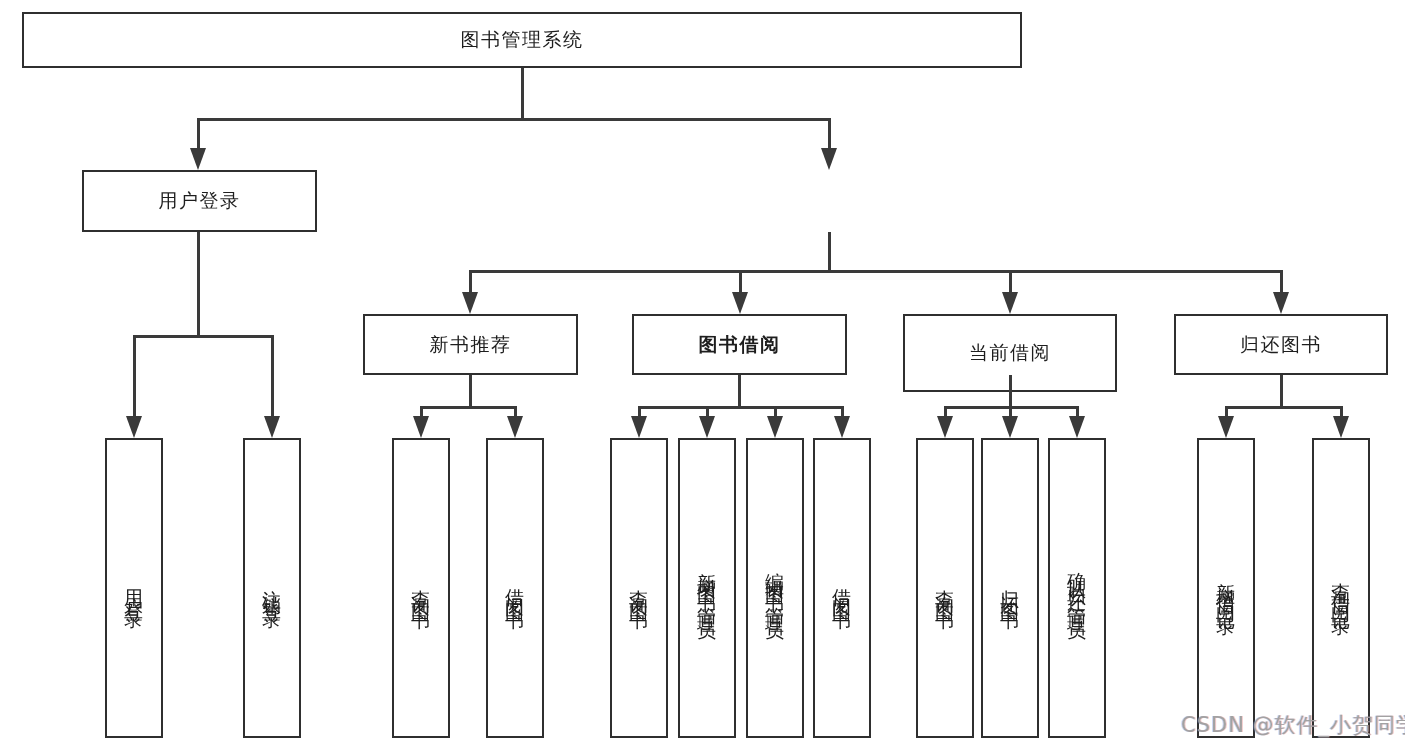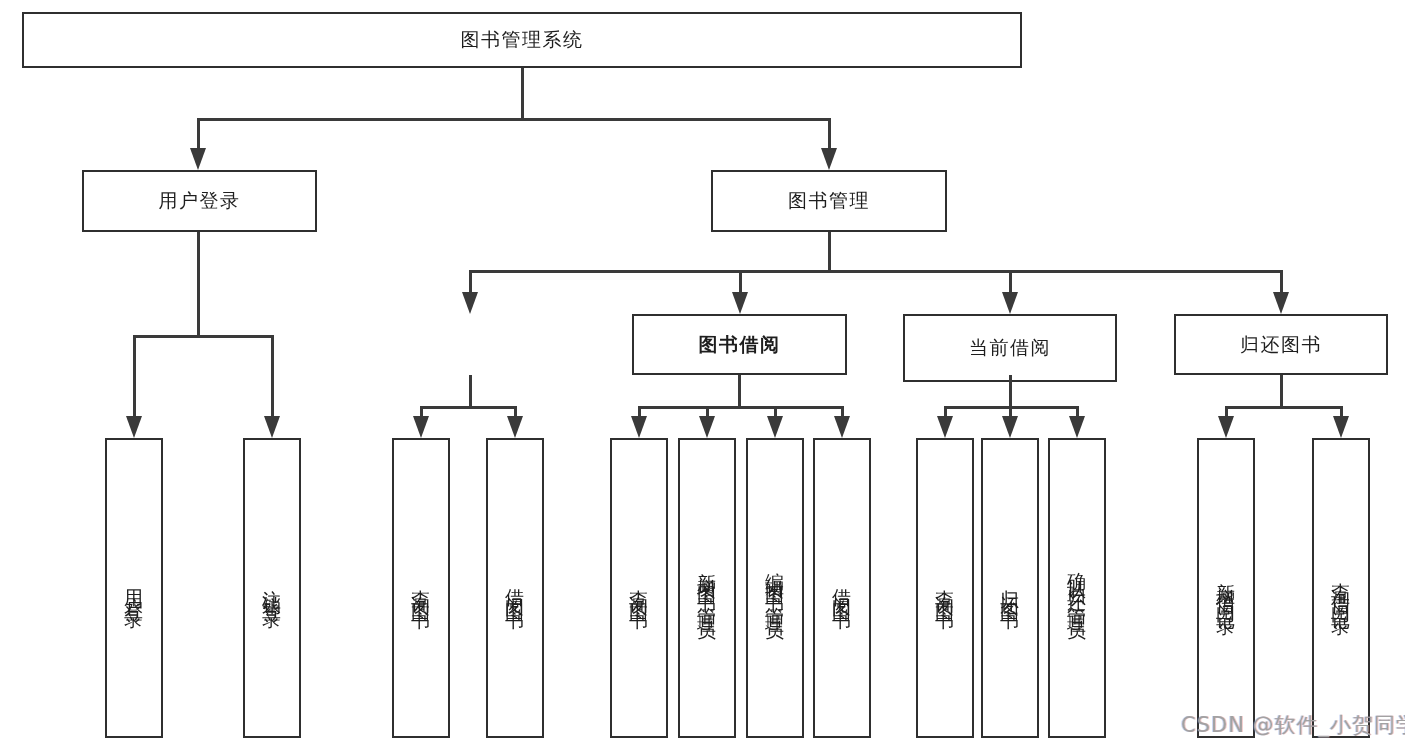--- a/index.html
+++ b/index.html
@@ -62,42 +62,42 @@
   <div class="box hbox" style="left:22px; top:12px; width:1000px; height:56px;">图书管理系统</div>
 
   <div class="ln" style="left:521px; top:68px; width:2.5px; height:51px;"></div>
   <div class="ln" style="left:197px; top:118px; width:634px; height:2.5px;"></div>
   <div class="ln" style="left:197px; top:118px; width:2.5px; height:30px;"></div>
   <div class="arrow" style="left:190px; top:148px;"></div>
   <div class="ln" style="left:828px; top:118px; width:2.5px; height:30px;"></div>
   <div class="arrow" style="left:821px; top:148px;"></div>
 
   <div class="box hbox" style="left:82px; top:170px; width:235px; height:62px;">用户登录</div>
-  <div class="box hbox" style="left:711px; top:170px; width:236px; height:62px;">图书管理</div>
 
   <div class="ln" style="left:197px; top:232px; width:2.5px; height:105px;"></div>
   <div class="ln" style="left:133px; top:335px; width:140px; height:2.5px;"></div>
   <div class="ln" style="left:133px; top:335px; width:2.5px; height:81px;"></div>
   <div class="arrow" style="left:126px; top:416px;"></div>
   <div class="ln" style="left:271px; top:335px; width:2.5px; height:81px;"></div>
   <div class="arrow" style="left:264px; top:416px;"></div>
 
   <div class="ln" style="left:828px; top:232px; width:2.5px; height:40px;"></div>
   <div class="ln" style="left:469px; top:270px; width:813px; height:2.5px;"></div>
   <div class="ln" style="left:469px; top:270px; width:2.5px; height:24px;"></div>
   <div class="arrow" style="left:462px; top:292px;"></div>
   <div class="ln" style="left:739px; top:270px; width:2.5px; height:24px;"></div>
   <div class="arrow" style="left:732px; top:292px;"></div>
   <div class="ln" style="left:1009px; top:270px; width:2.5px; height:24px;"></div>
   <div class="arrow" style="left:1002px; top:292px;"></div>
   <div class="ln" style="left:1280px; top:270px; width:2.5px; height:24px;"></div>
   <div class="arrow" style="left:1273px; top:292px;"></div>
 
+  <div class="box hbox" style="left:363px; top:314px; width:215px; height:61px;">新书推荐</div>
   <div class="box hbox" style="left:632px; top:314px; width:215px; height:61px;font-weight:bold;">图书借阅</div>
-  <div class="box hbox" style="left:903px; top:314px; width:214px; height:68px;">当前借阅</div>
+  <div class="box hbox" style="left:903px; top:314px; width:214px; height:78px;">当前借阅</div>
   <div class="box hbox" style="left:1174px; top:314px; width:214px; height:61px;">归还图书</div>
 
   <div class="ln" style="left:469px; top:375px; width:2.5px; height:33px;"></div>
   <div class="ln" style="left:420px; top:406px; width:96px; height:2.5px;"></div>
   <div class="ln" style="left:420px; top:406px; width:2.5px; height:12px;"></div>
   <div class="arrow" style="left:413px; top:416px;"></div>
   <div class="ln" style="left:514px; top:406px; width:2.5px; height:12px;"></div>
   <div class="arrow" style="left:507px; top:416px;"></div>
 
   <div class="ln" style="left:738px; top:375px; width:2.5px; height:33px;"></div>

